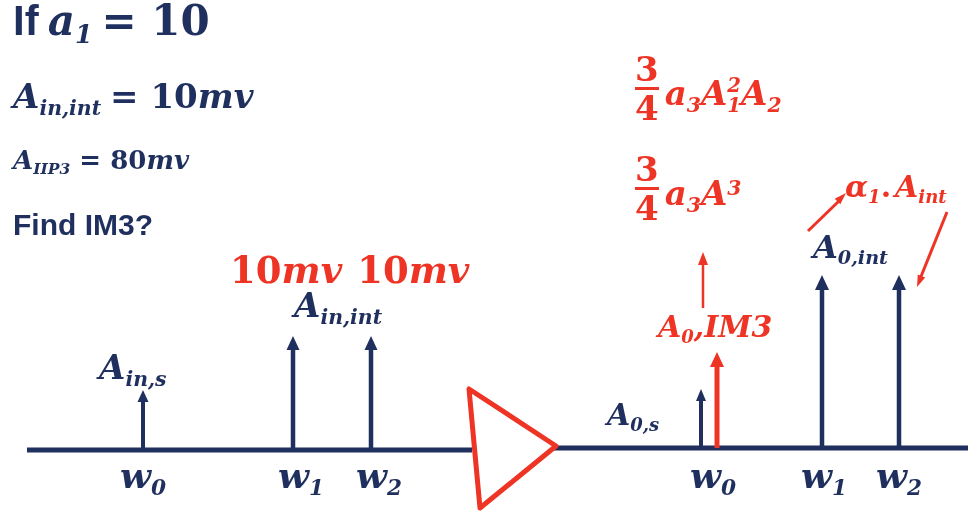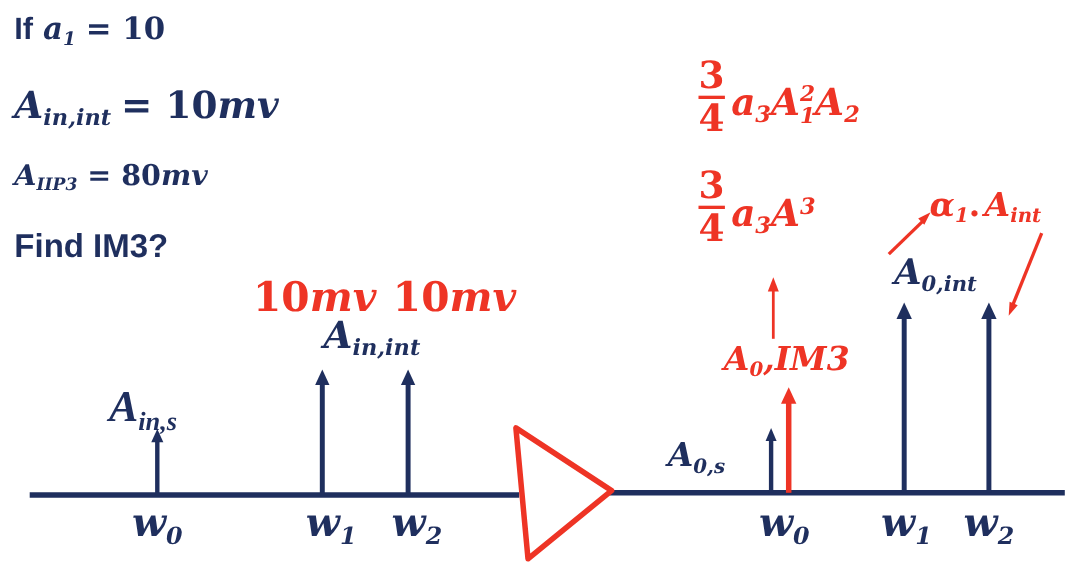--- a/index.html
+++ b/index.html
@@ -80,21 +80,21 @@
     <g>
       <line x1="808" y1="231" x2="839" y2="201" stroke="#ee3425" stroke-width="3"></line>
       <polygon points="846,193 840.3,204.3 834.7,198.7" fill="#ee3425"></polygon>
     </g>
     <g>
       <line x1="947" y1="212" x2="920" y2="279" stroke="#ee3425" stroke-width="3"></line>
       <polygon points="917,287 917.8,274.4 925.2,277.4" fill="#ee3425"></polygon>
     </g>
   </svg>
 
-  <div class="lbl navy" style="left:13px; top:12px; font-size:28px;">
+  <div class="lbl navy" style="left:13px; top:0; font-size:42px;">
     <span class="sans">If</span><span class="math gap-l"><span>a</span><span class="sb">1</span></span><span class="math roman gap-l">= 10</span>
   </div>
   <div class="lbl navy math" style="left:13px; top:79px; font-size:34px;">
     <span>A</span><span class="sb">in,int</span><span class="roman gap-l">= 10</span><span>mv</span>
   </div>
   <div class="lbl navy math" style="left:13px; top:147px; font-size:26px;">
     <span>A</span><span class="sb">IIP3</span><span class="roman gap-l">= 80</span><span>mv</span>
   </div>
   <div class="lbl navy sans" style="left:13px; top:210px; font-size:30px;">Find IM3?</div>
 
@@ -122,21 +122,21 @@
       <span>a</span><span class="sb">3</span><span>A</span><span class="sp">3</span>
     </span>
   </div>
 
   <div class="lbl red math" style="left:230px; top:252px; font-size:37px;">
     <span class="roman">10</span><span>mv</span><span class="roman" style="margin-left:15px;">10</span><span>mv</span>
   </div>
   <div class="lbl navy math" style="left:266px; top:288px; font-size:34px;margin-left:28px;">
     <span>A</span><span class="sb">in,int</span>
   </div>
-  <div class="lbl navy math" style="left:99px; top:350px; font-size:40px;font-family:Liberation Serif, serif;">
+  <div class="lbl navy math" style="left:99px; top:350px; font-size:34px;">
     <span>A</span><span class="sb">in,s</span>
   </div>
   <div class="lbl navy math" style="left:120px; top:457px; font-size:36px;">
     <span>w</span><span class="sb">0</span>
   </div>
   <div class="lbl navy math" style="left:278px; top:457px; font-size:36px;">
     <span>w</span><span class="sb">1</span>
   </div>
   <div class="lbl navy math" style="left:356px; top:457px; font-size:36px;">
     <span>w</span><span class="sb">2</span>

